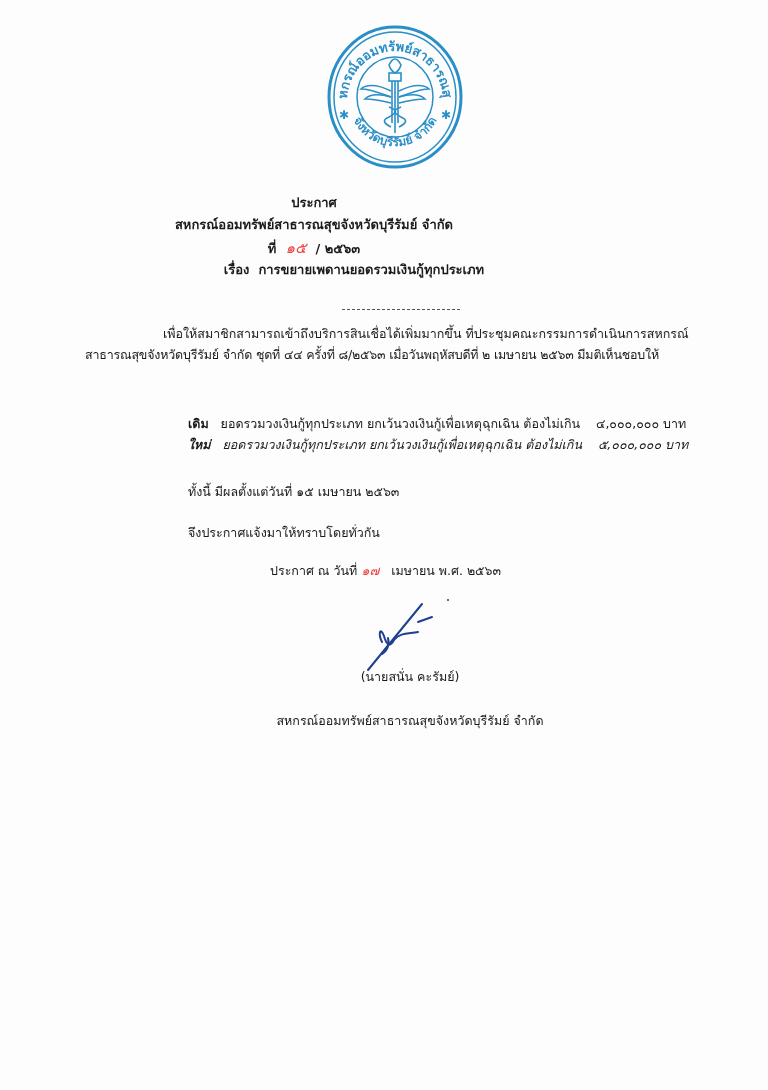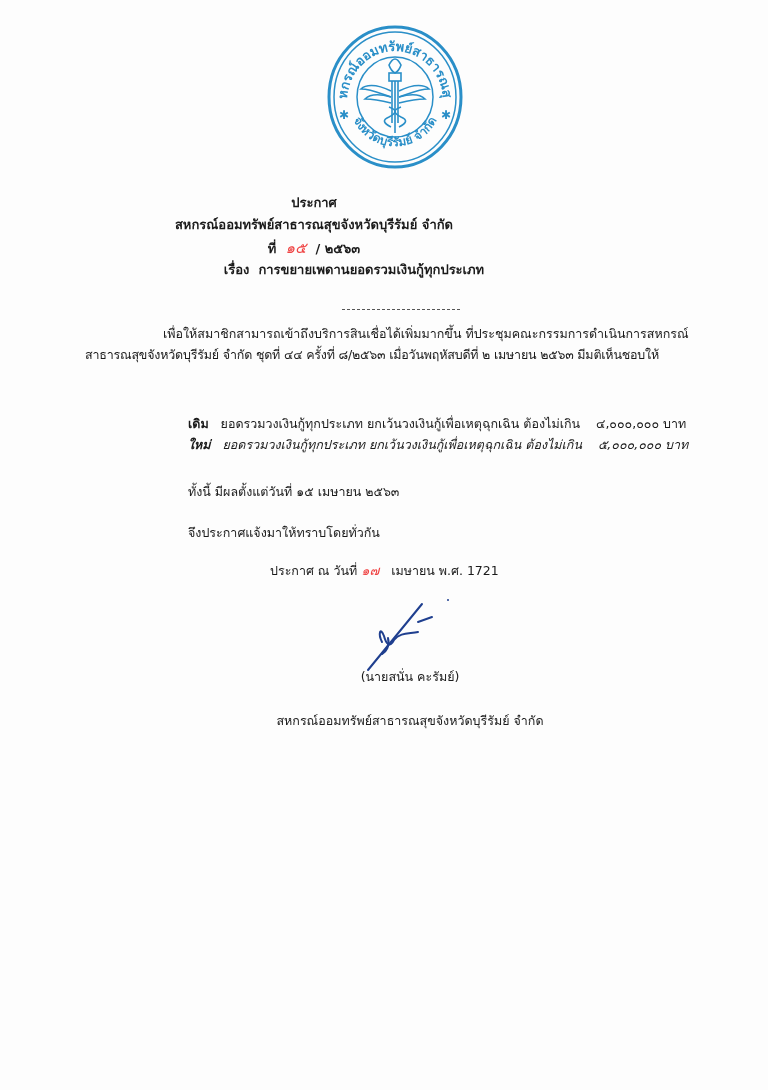--- a/index.html
+++ b/index.html
@@ -84,21 +84,21 @@
     <span>๕,๐๐๐,๐๐๐</span>
     <span>บาท</span>
   </div>
 
   <div class="abs body-text" style="left:188px; top:482px;">ทั้งนี้  มีผลตั้งแต่วันที่  ๑๕  เมษายน  ๒๕๖๓</div>
   <div class="abs body-text" style="left:188px; top:523px;">จึงประกาศแจ้งมาให้ทราบโดยทั่วกัน</div>
 
   <div class="abs body-text" style="left:270px; top:561px;">
     <span>ประกาศ   ณ   วันที่</span>
     <span class="handwritten" style="font-size:13px;">๑๗</span>&nbsp;&nbsp;
-    <span>เมษายน   พ.ศ.   1721</span>
+    <span>เมษายน   พ.ศ.   ๒๕๖๓</span>
   </div>
 
   <svg class="sig" viewBox="0 0 100 80">
     <g stroke="#1f3f8f" stroke-width="2" fill="none" stroke-linecap="round">
       <path d="M8,78 L62,12"></path>
       <path d="M22,50 C18,42 20,34 24,44 C26,52 30,56 34,48 C40,40 50,42 58,40"></path>
       <path d="M28,46 C30,54 26,60 22,62"></path>
       <path d="M58,30 L72,25"></path>
     </g>
     <circle cx="88" cy="8" r="1" fill="#1f3f8f"></circle>

